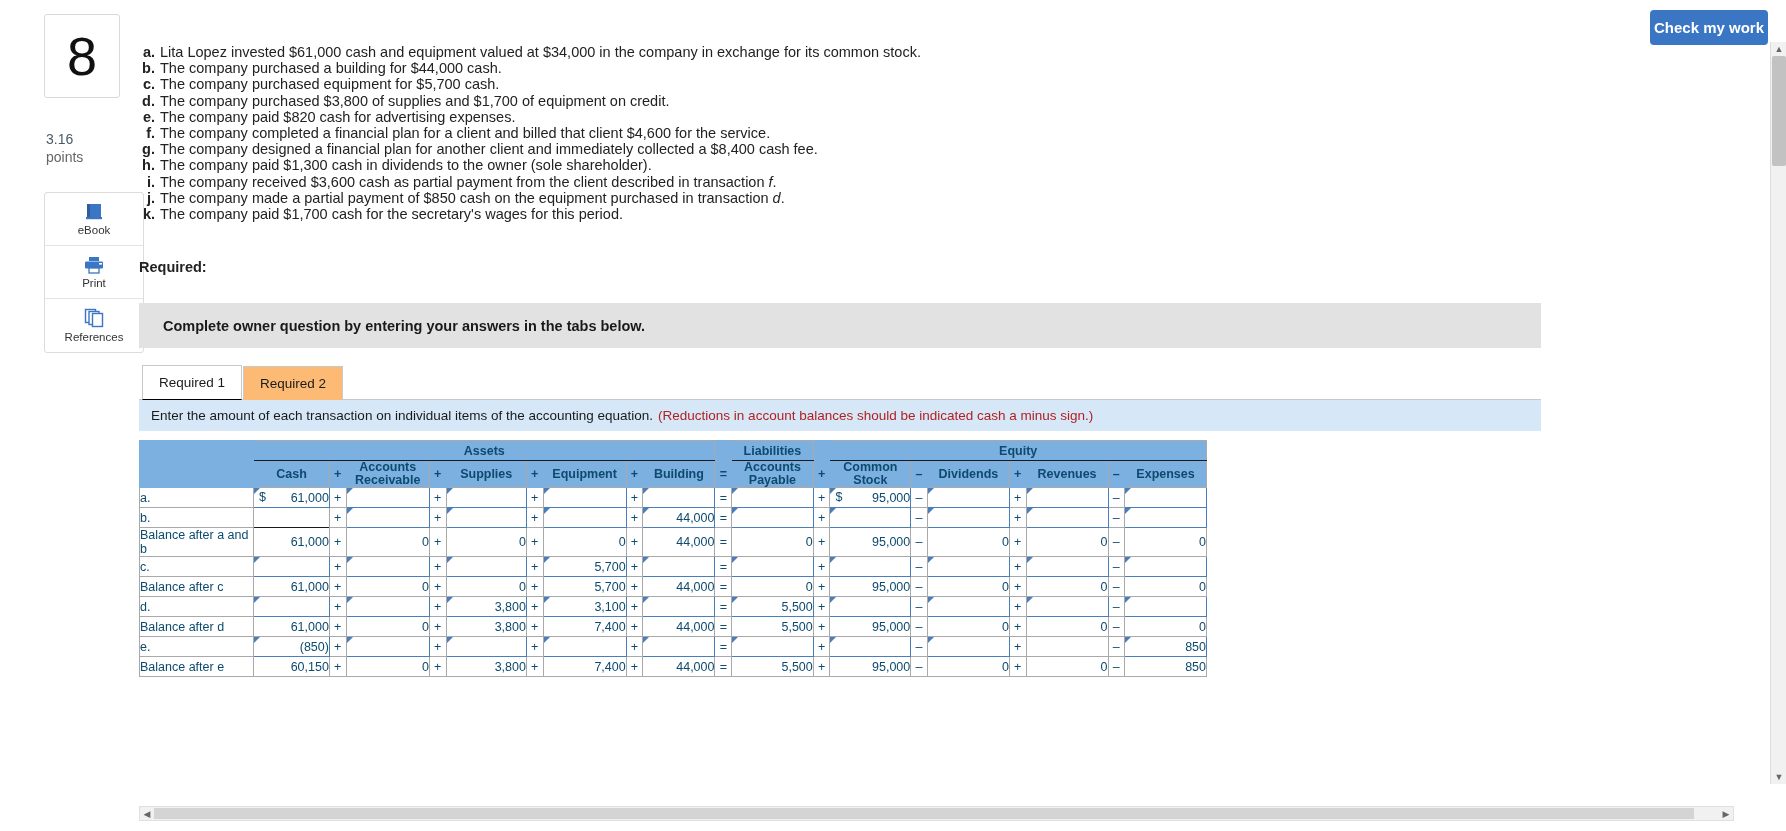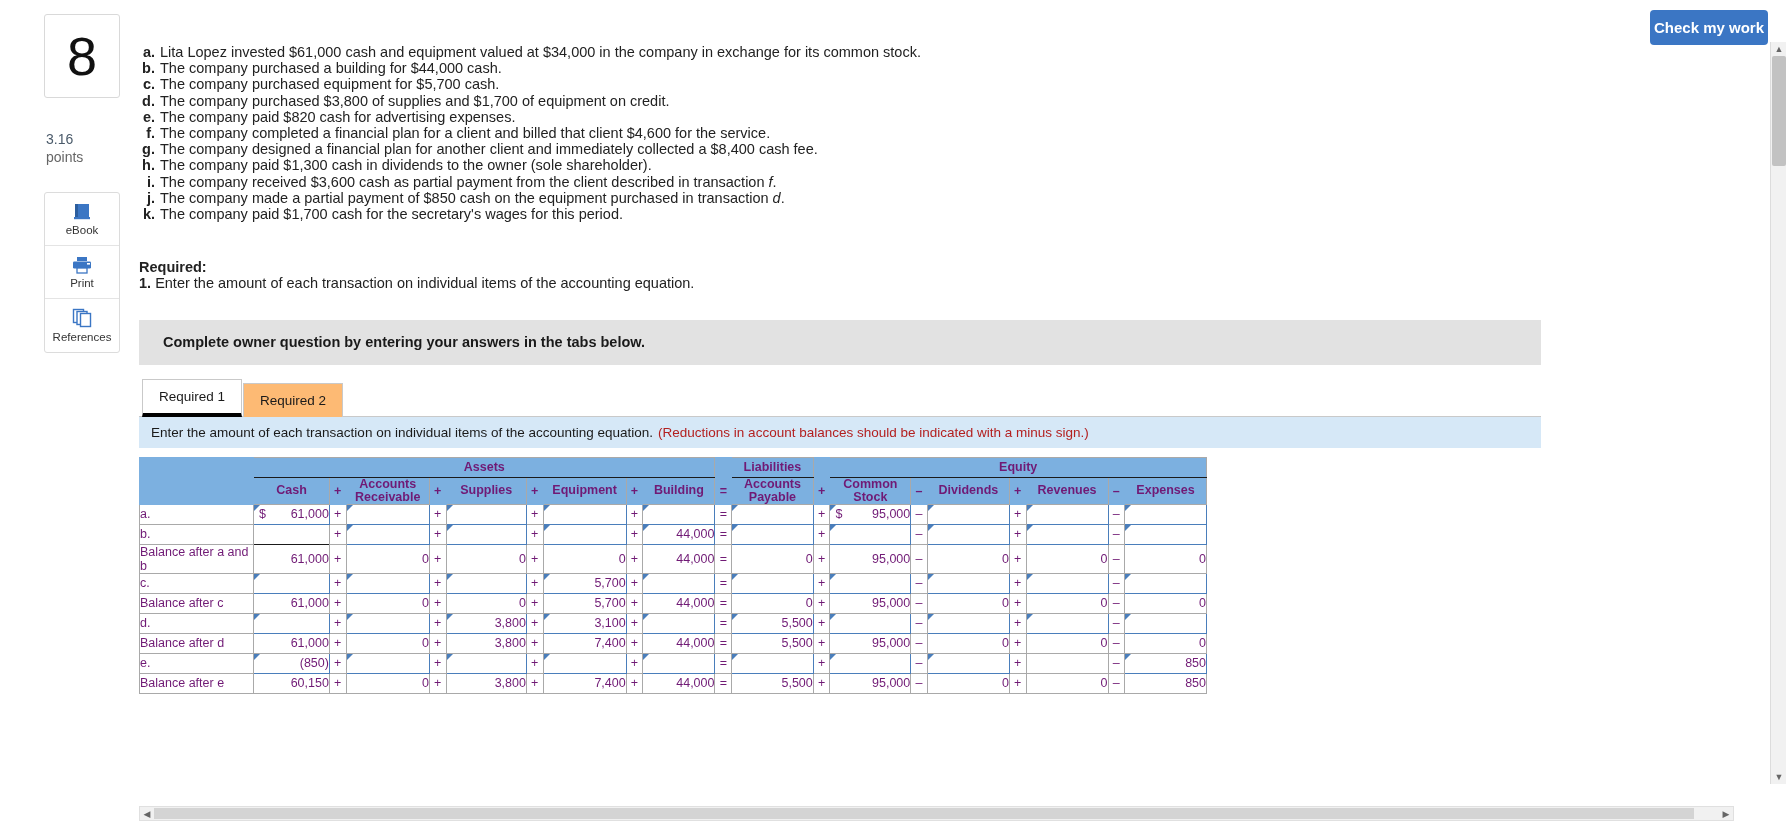--- a/index.html
+++ b/index.html
@@ -51,21 +51,21 @@
   .points {
     margin-top: 33px;
     font-size: 14px;
     line-height: 1.25;
     color: #4a5a6a;
     padding-left: 2px;
   }
   .points .pts-label { color: #666; }
   .tools {
     margin-top: 26px;
-    width: 76px;
+    width: 100px;
     border: 1px solid #dcdcdc;
     border-radius: 3px;
     background: #fff;
     overflow: hidden;
   }
   .tool {
     height: 53px;
     border-bottom: 1px solid #e4e4e4;
     display: flex; flex-direction: column;
     align-items: center; justify-content: center;
@@ -135,21 +135,21 @@
     font-size: 13.5px;
     background: #fdba74;
     color: #1a1a1a;
     cursor: pointer;
     margin-right: 1px;
     position: relative;
     top: 1px;
   }
   .tab.active {
     background: #ffffff;
-    border-bottom: 4px solid #000000;
+    border-bottom: 1px solid #000000;
   }
 
   
   .instrbar {
     background: #d6e8f7;
     height: 31px;
     display: flex; align-items: center;
     padding-left: 12px;
     font-size: 13.5px;
     color: #1a1a1a;
@@ -159,21 +159,21 @@
   
   .sheetwrap {
     margin-top: 9px;
     width: 1068px;
     position: relative;
   }
   table.sheet {
     border-collapse: collapse;
     table-layout: fixed;
     font-size: 12.5px;
-    color: #701a75;
+    color: #0c4a6e;
   }
   table.sheet th, table.sheet td {
     border: 1px solid #a9a9a9;
     padding: 0;
     height: 20px;
   }
   
   .hgroup {
     background: #7cb0e0;
     text-align: center;
@@ -376,35 +376,34 @@
           <div class="txtext">The company made a partial payment of $850 cash on the equipment purchased in transaction <span class="it">d</span>.</div>
         </div>
         <div class="txrow">
           <div class="txlet">k.</div>
           <div class="txtext">The company paid $1,700 cash for the secretary's wages for this period.</div>
         </div>
       </div>
 
     <div class="required">
       <div class="hdr">Required:</div>
-      <div><span class="num">1.</span> <span>Enter the amount of each transaction on individual items of the accounting equation.</span></div>
     </div>
 
     <div class="graybar">
       <span>Complete owner question by entering your answers in the tabs below.</span>
     </div>
 
     <div class="tabs">
       <div class="tab active">Required 1</div>
       <div class="tab">Required 2</div>
     </div>
 
     <div class="instrbar">
       <span>Enter the amount of each transaction on individual items of the accounting equation.</span>
-      <span class="red">(Reductions in account balances should be indicated with a minus sign.)</span>
+      <span class="red">(Reductions in account balances should be indicated cash a minus sign.)</span>
     </div>
 
     <div class="sheetwrap">
       <table class="sheet">
         <colgroup>
           <col style="width:133px">
           <col style="width:86px">
             <col style="width:19px">
           <col style="width:88px">
             <col style="width:19px">

